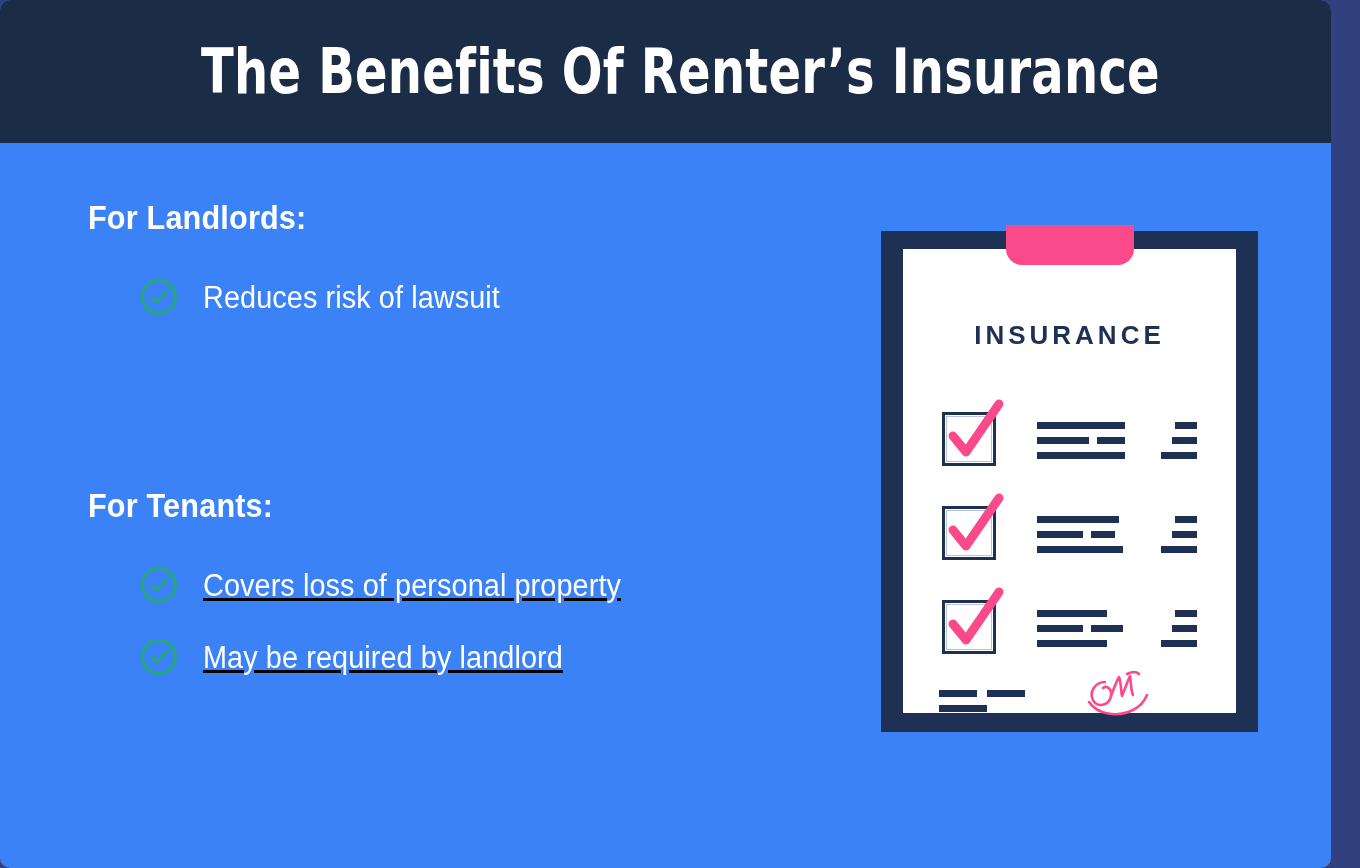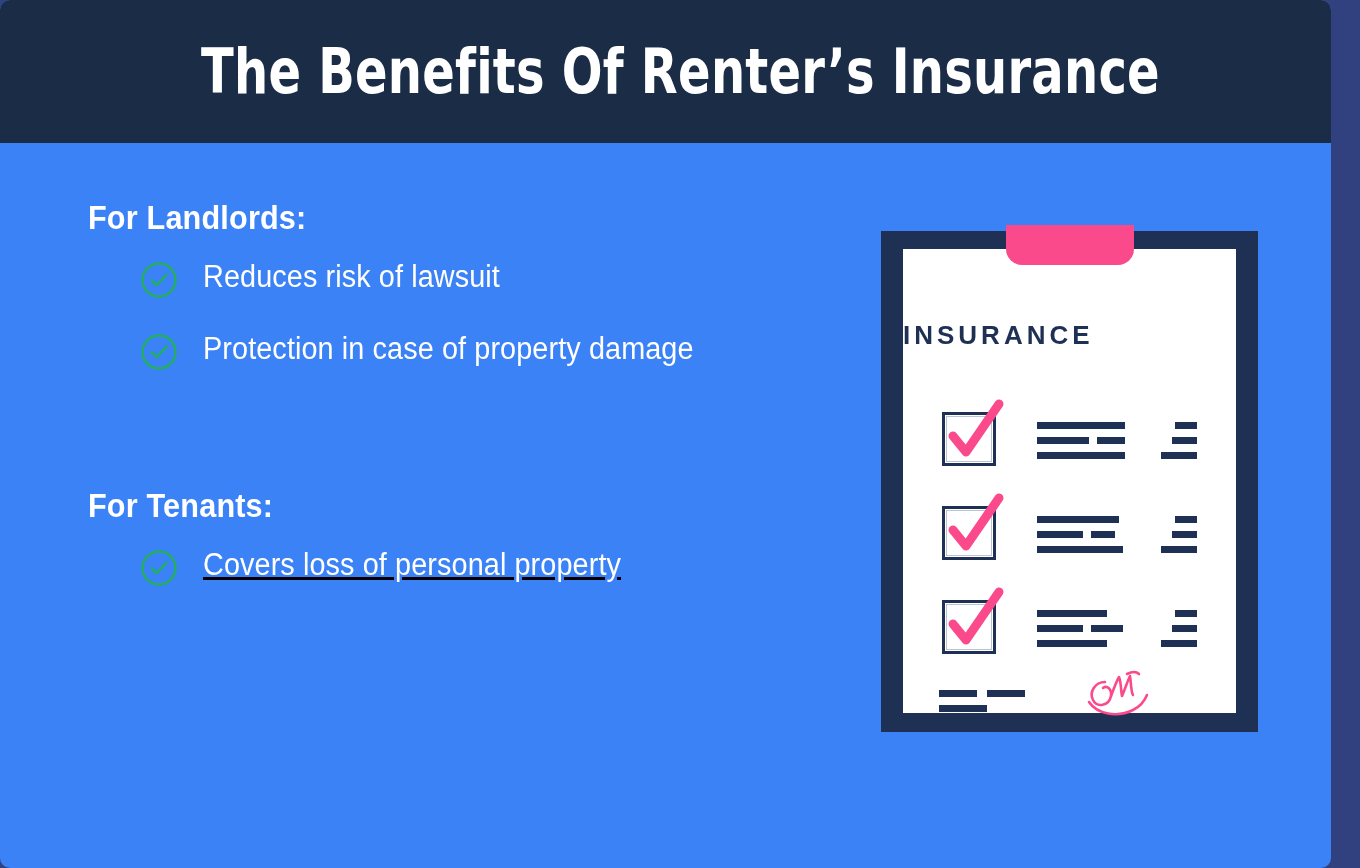--- a/index.html
+++ b/index.html
@@ -66,21 +66,21 @@
   }
   .group-landlords { position: absolute; left: 88px; top: 57px; }
   .group-tenants  { position: absolute; left: 88px; top: 345px; }
 
   .benefit-list { position: absolute; left: 140px; margin: 0; padding: 0; list-style: none; }
   .list-landlords { top: 118px; }
   .list-tenants  { top: 406px; text-decoration: underline; }
 
   .benefit-item {
     display: flex;
-    align-items: flex-start;
+    align-items: center;
     height: 72px;
   }
   .check-circle {
     flex: 0 0 auto;
     width: 38px;
     height: 38px;
     margin-right: 25px;
     display: block;
   }
   .benefit-text {
@@ -123,20 +123,21 @@
     height: 40px;
     background: #fb4a8b;
     border-bottom-left-radius: 16px;
     border-bottom-right-radius: 16px;
   }
   .paper-title {
     position: absolute;
     left: 0;
     top: 73px;
     width: 333px;
+    text-align: center;
     color: #1e3054;
     font-size: 26px;
     font-weight: bold;
     letter-spacing: 4px;
     line-height: 1;
   }
 
   .doc-rows {
     position: absolute;
     left: 36px;
@@ -229,38 +230,38 @@
     <div class="group-heading group-landlords">For Landlords:</div>
 
     <ul class="benefit-list list-landlords">
       <li class="benefit-item">
         <svg class="check-circle" viewBox="0 0 38 38">
           <circle cx="19" cy="19" r="16.5" fill="none" stroke="#22b05e" stroke-width="2.4"></circle>
           <path d="M11.5 19.3 L16.6 24.2 L26.6 13.6" fill="none" stroke="#22b05e" stroke-width="2.4" stroke-linecap="round" stroke-linejoin="round"></path>
         </svg>
         <span class="benefit-text">Reduces risk of lawsuit</span>
       </li>
-      <li class="benefit-item">
-        <svg class="check-circle" viewBox="0 0 38 38">
-          <circle cx="19" cy="19" r="16.5" fill="none" stroke="#22b05e" stroke-width="2.4"></circle>
-          <path d="M11.5 19.3 L16.6 24.2 L26.6 13.6" fill="none" stroke="#22b05e" stroke-width="2.4" stroke-linecap="round" stroke-linejoin="round"></path>
-        </svg>
-        <span class="benefit-text">Protection in case of property damage</span>
-      </li>
     </ul>
 
     <div class="group-heading group-tenants">For Tenants:</div>
 
     <ul class="benefit-list list-tenants">
       <li class="benefit-item">
         <svg class="check-circle" viewBox="0 0 38 38">
           <circle cx="19" cy="19" r="16.5" fill="none" stroke="#22b05e" stroke-width="2.4"></circle>
           <path d="M11.5 19.3 L16.6 24.2 L26.6 13.6" fill="none" stroke="#22b05e" stroke-width="2.4" stroke-linecap="round" stroke-linejoin="round"></path>
         </svg>
         <span class="benefit-text">Covers loss of personal property</span>
+      </li>
+      <li class="benefit-item">
+        <svg class="check-circle" viewBox="0 0 38 38">
+          <circle cx="19" cy="19" r="16.5" fill="none" stroke="#22b05e" stroke-width="2.4"></circle>
+          <path d="M11.5 19.3 L16.6 24.2 L26.6 13.6" fill="none" stroke="#22b05e" stroke-width="2.4" stroke-linecap="round" stroke-linejoin="round"></path>
+        </svg>
+        <span class="benefit-text">May be required by landlord</span>
       </li>
     </ul>
 
   </div>
 
   <div class="clipboard">
     <div class="clip-board-frame"></div>
     <div class="clip-paper">
 
       <div class="paper-title">INSURANCE</div>

